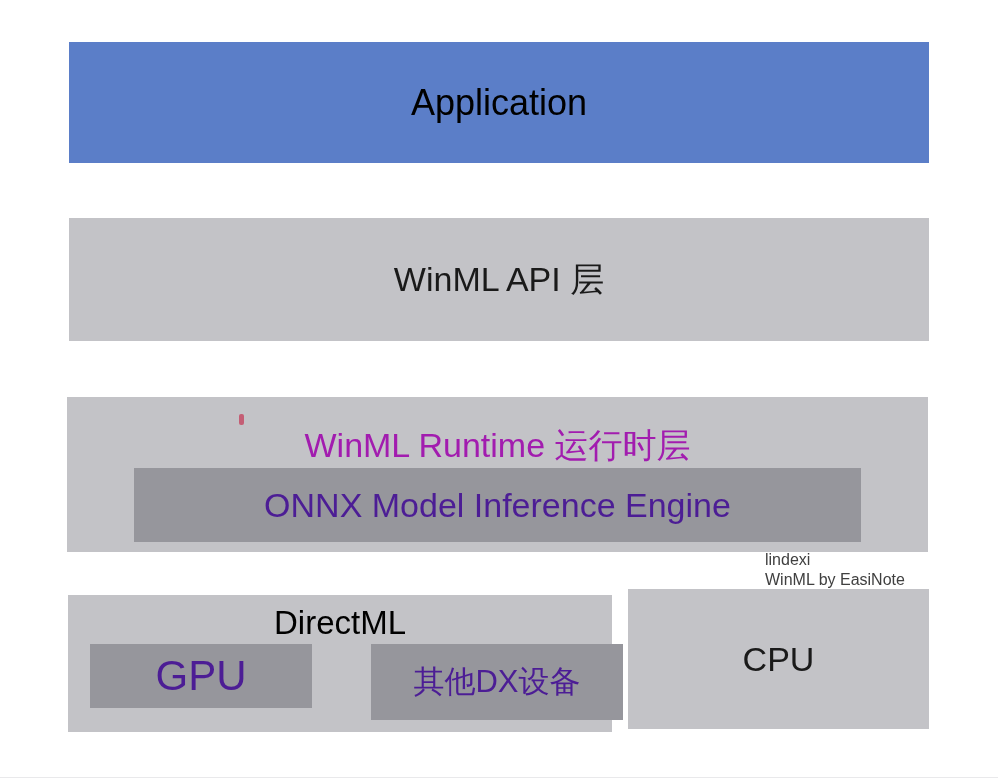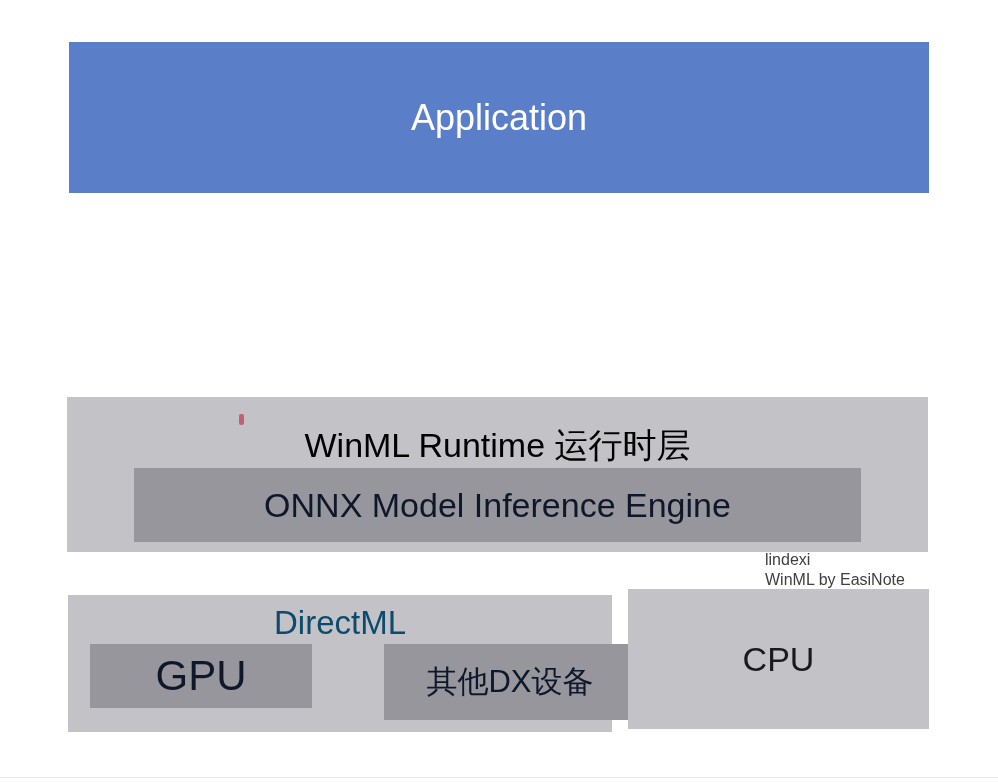--- a/index.html
+++ b/index.html
@@ -18,76 +18,76 @@
   .box {
     position: absolute;
     box-sizing: border-box;
   }
   .layer {
     background: #c3c3c7;
     color: #1a1a1a;
   }
   .inner {
     background: #96969c;
-    color: #0f172a;
+    color: #4c1d95;
   }
   .center-text {
     display: flex;
     align-items: center;
     justify-content: center;
     text-align: center;
   }
   .app-box {
-    left: 69px; top: 42px; width: 860px; height: 151px;
+    left: 69px; top: 42px; width: 860px; height: 121px;
     background: #5b7ec8;
-    color: #ffffff;
+    color: #000000;
     font-size: 36px;
   }
   .api-box {
     left: 69px; top: 218px; width: 860px; height: 123px;
     font-size: 34px;
   }
   .runtime-box {
     left: 67px; top: 397px; width: 861px; height: 155px;
   }
   .runtime-title {
     position: absolute;
     left: 0; top: 26px; width: 100%;
     text-align: center;
     font-size: 34px;
     line-height: 44px;
-    color: #000000;
+    color: #a21caf;
   }
   .onnx-box {
     left: 67px; top: 71px; width: 727px; height: 74px;
     font-size: 34px;
   }
   .red-mark {
     position: absolute;
     left: 172px; top: 17px; width: 5px; height: 11px;
     background: rgba(196, 60, 90, 0.75);
     border-radius: 2px;
   }
   .directml-box {
     left: 68px; top: 595px; width: 544px; height: 137px;
   }
   .directml-title {
     position: absolute;
     left: 0; top: 6px; width: 100%;
     text-align: center;
     font-size: 33px;
     line-height: 44px;
-    color: #0c4a6e;
+    color: #000000;
   }
   .gpu-box {
     left: 22px; top: 49px; width: 222px; height: 64px;
     font-size: 42px;
   }
   .otherdx-box {
-    left: 316px; top: 49px; width: 252px; height: 76px;
+    left: 303px; top: 49px; width: 252px; height: 76px;
     font-size: 31px;
   }
   .cpu-box {
     left: 628px; top: 589px; width: 301px; height: 140px;
     font-size: 34px;
   }
   .watermark {
     position: absolute;
     left: 765px; top: 550px;
     color: #404040;
@@ -103,20 +103,23 @@
 </style>
 </head>
 <body>
 
 <div class="canvas">
 
   <div class="box center-text app-box">
     <span>Application</span>
   </div>
 
+  <div class="box center-text layer api-box">
+    <span>WinML API 层</span>
+  </div>
 
   <div class="box layer runtime-box">
     <div class="red-mark"></div>
     <div class="runtime-title">WinML Runtime 运行时层</div>
     <div class="box center-text inner onnx-box">
       <span>ONNX Model Inference Engine</span>
     </div>
   </div>
 
   <div class="watermark">

